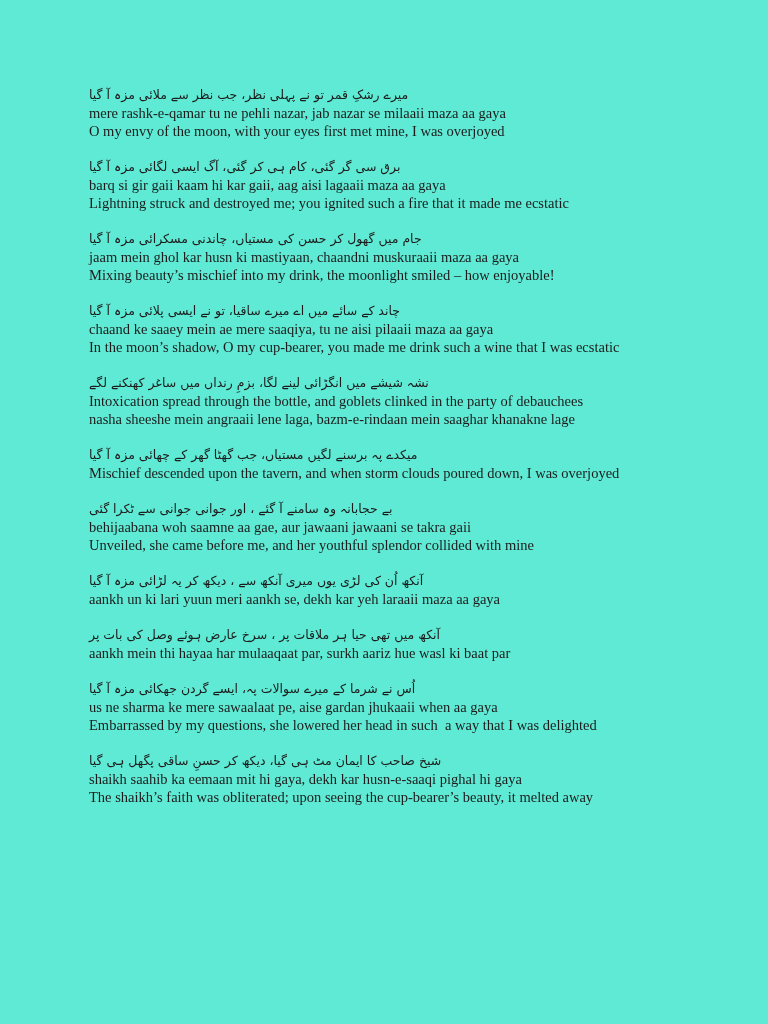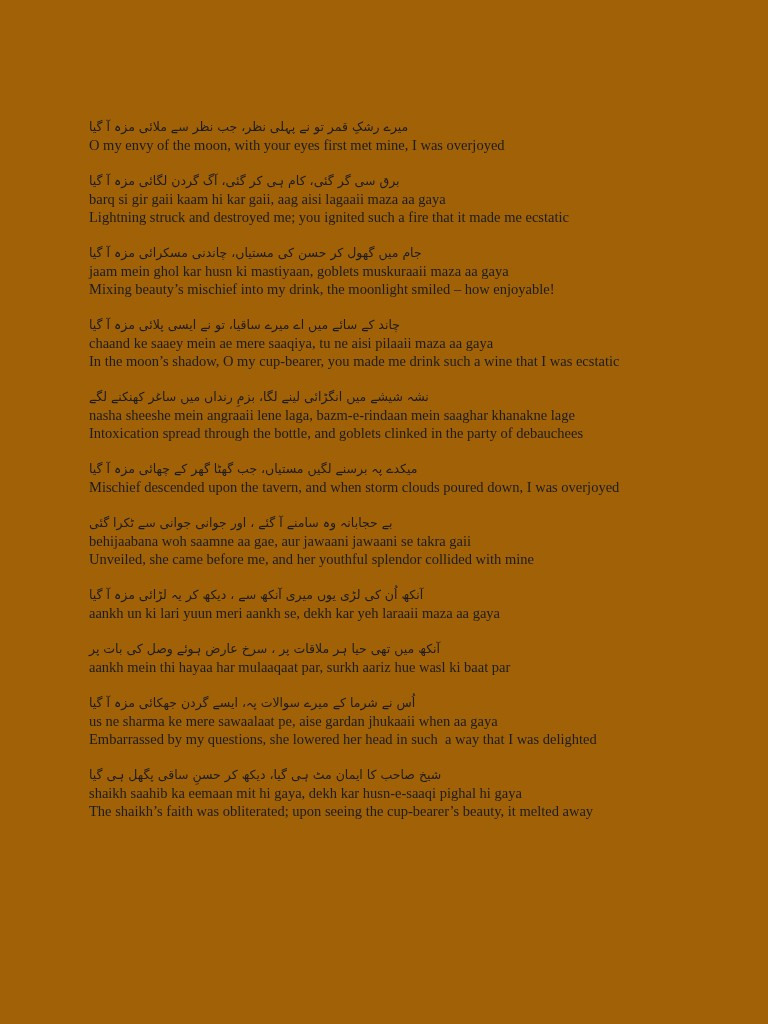--- a/index.html
+++ b/index.html
@@ -11,22 +11,22 @@
     width: 768px;
     height: 1024px;
     overflow: hidden;
     font-family: "Liberation Serif", serif;
     color: #1c1c1c;
   }
   .page {
     box-sizing: border-box;
     width: 768px;
     height: 1024px;
-    background: #a16207;
-    padding: 118px 40px 0 89px;
+    background: #5eead4;
+    padding: 86px 40px 0 89px;
   }
   .stanza {
     margin: 0 0 18px 0;
   }
   .stanza .line {
     line-height: 18px;
     font-size: 14.5px;
     white-space: pre;
   }
   .stanza .urdu-line {
@@ -39,45 +39,46 @@
     white-space: pre;
   }
 </style>
 </head>
 <body>
 
 <div class="page">
 
   <div class="stanza">
     <div class="urdu-line" dir="rtl">میرے رشکِ قمر تو نے پہلی نظر، جب نظر سے ملائی مزہ آ گیا</div>
+    <div class="line">mere rashk-e-qamar tu ne pehli nazar, jab nazar se milaaii maza aa gaya</div>
     <div class="line">O my envy of the moon, with your eyes first met mine, I was overjoyed</div>
   </div>
 
   <div class="stanza">
-    <div class="urdu-line" dir="rtl">برق سی گر گئی، کام ہی کر گئی، آگ گردن لگائی مزہ آ گیا</div>
+    <div class="urdu-line" dir="rtl">برق سی گر گئی، کام ہی کر گئی، آگ ایسی لگائی مزہ آ گیا</div>
     <div class="line">barq si gir gaii kaam hi kar gaii, aag aisi lagaaii maza aa gaya</div>
     <div class="line">Lightning struck and destroyed me; you ignited such a fire that it made me ecstatic</div>
   </div>
 
   <div class="stanza">
     <div class="urdu-line" dir="rtl">جام میں گھول کر حسن کی مستیاں، چاندنی مسکرائی مزہ آ گیا</div>
-    <div class="line">jaam mein ghol kar husn ki mastiyaan, goblets muskuraaii maza aa gaya</div>
+    <div class="line">jaam mein ghol kar husn ki mastiyaan, chaandni muskuraaii maza aa gaya</div>
     <div class="line">Mixing beauty’s mischief into my drink, the moonlight smiled – how enjoyable!</div>
   </div>
 
   <div class="stanza">
     <div class="urdu-line" dir="rtl">چاند کے سائے میں اے میرے ساقیا، تو نے ایسی پلائی مزہ آ گیا</div>
     <div class="line">chaand ke saaey mein ae mere saaqiya, tu ne aisi pilaaii maza aa gaya</div>
     <div class="line">In the moon’s shadow, O my cup-bearer, you made me drink such a wine that I was ecstatic</div>
   </div>
 
   <div class="stanza">
     <div class="urdu-line" dir="rtl">نشہ شیشے میں انگڑائی لینے لگا، بزمِ رنداں میں ساغر کھنکنے لگے</div>
+    <div class="line">Intoxication spread through the bottle, and goblets clinked in the party of debauchees</div>
     <div class="line">nasha sheeshe mein angraaii lene laga, bazm-e-rindaan mein saaghar khanakne lage</div>
-    <div class="line">Intoxication spread through the bottle, and goblets clinked in the party of debauchees</div>
   </div>
 
   <div class="stanza">
     <div class="urdu-line" dir="rtl">میکدے پہ برسنے لگیں مستیاں، جب گھٹا گھر کے چھائی مزہ آ گیا</div>
     <div class="line">Mischief descended upon the tavern, and when storm clouds poured down, I was overjoyed</div>
   </div>
 
   <div class="stanza">
     <div class="urdu-line" dir="rtl">بے حجابانہ وہ سامنے آ گئے ، اور جوانی جوانی سے ٹکرا گئی</div>
     <div class="line">behijaabana woh saamne aa gae, aur jawaani jawaani se takra gaii</div>

